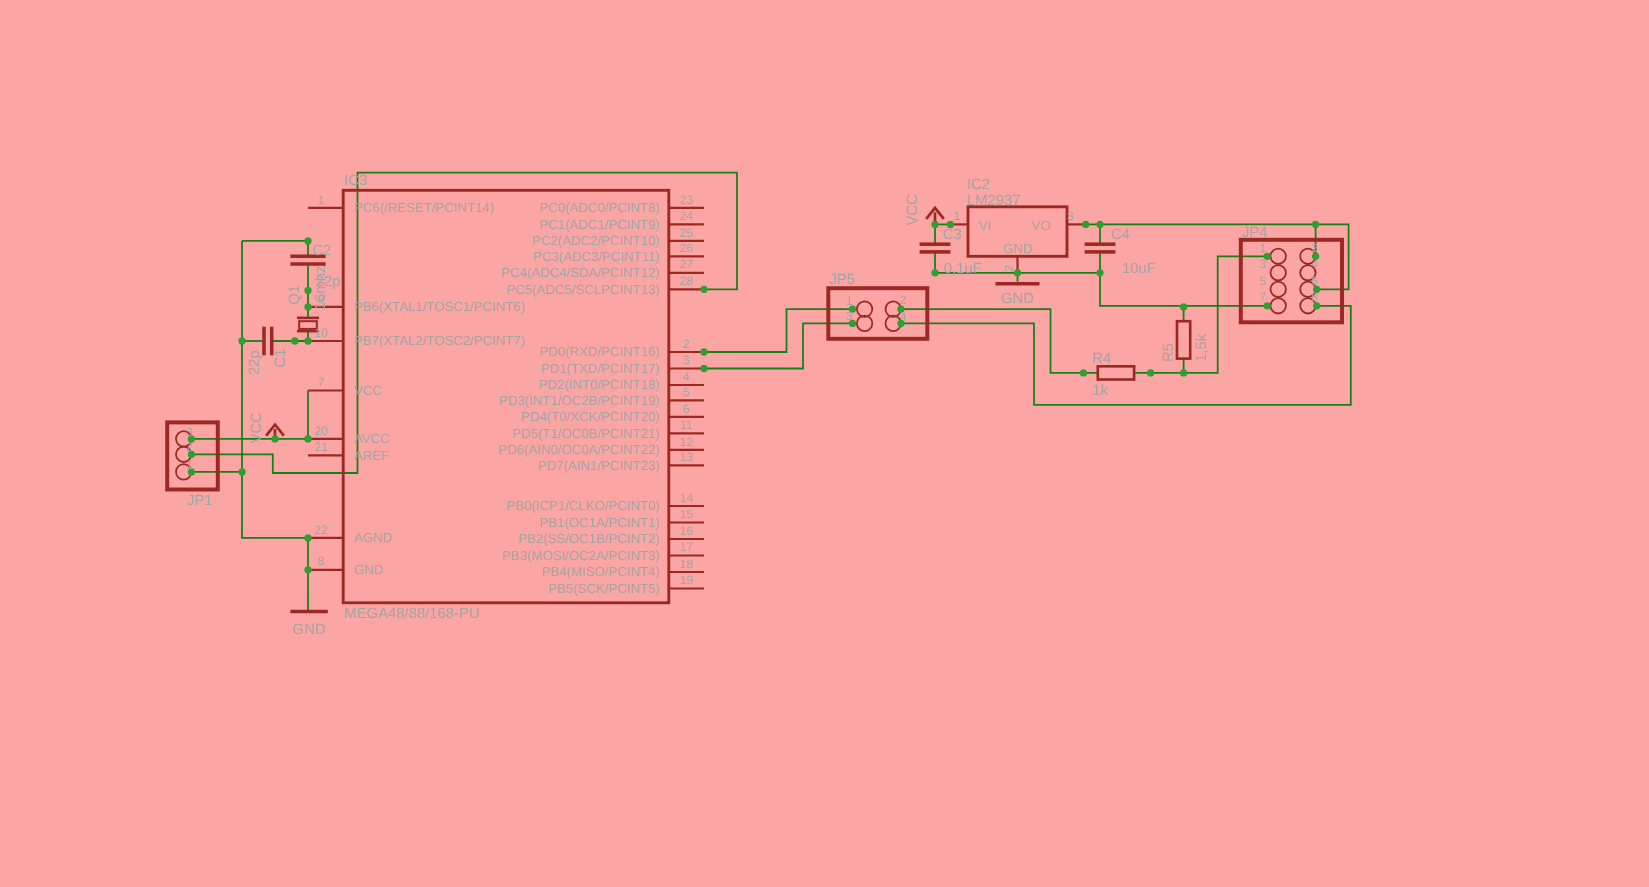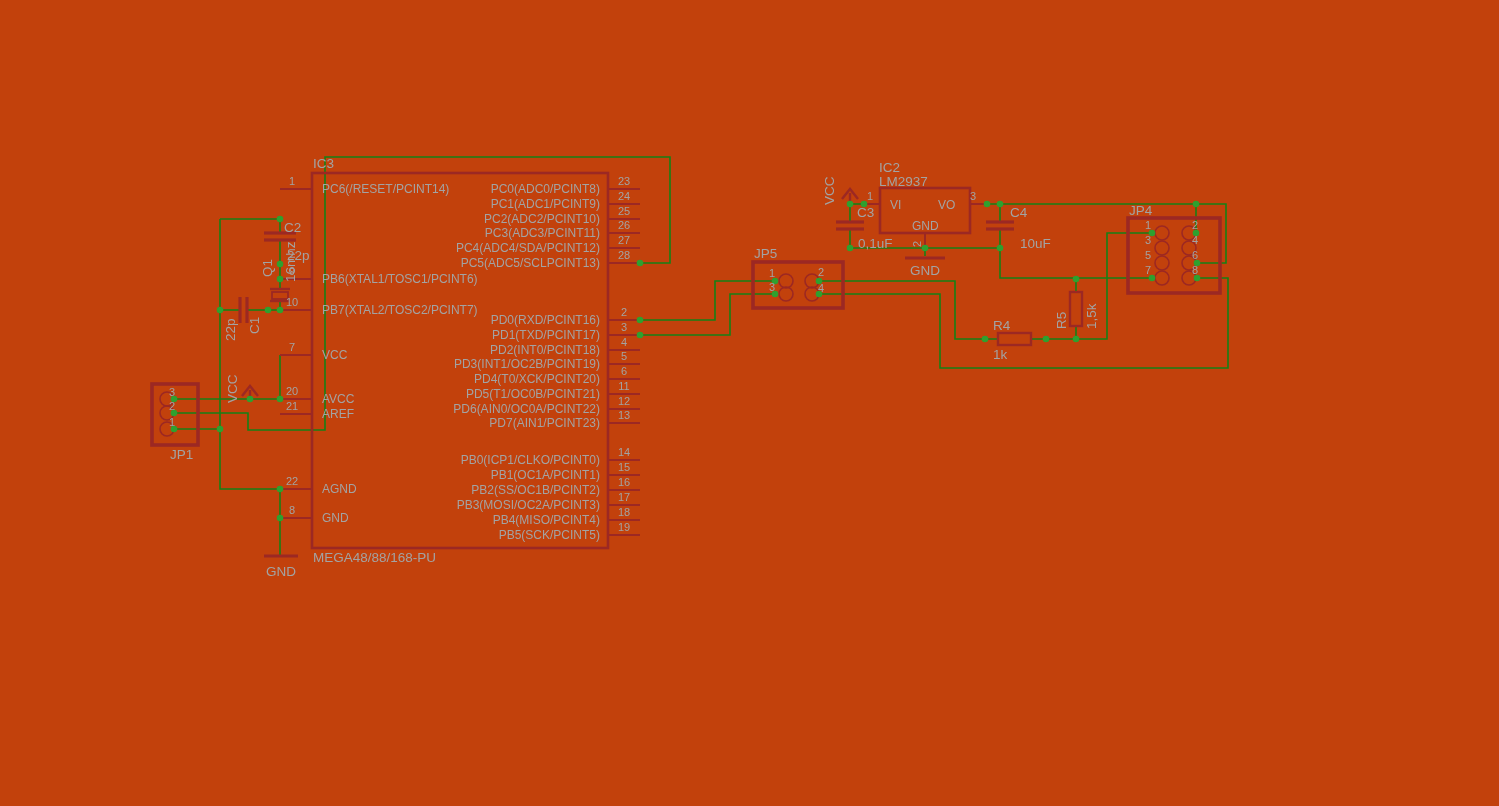--- a/index.html
+++ b/index.html
@@ -1,16 +1,16 @@
 <!DOCTYPE html>
 <html><head>
 <meta charset="utf-8">
 <style>
   html,body{margin:0;padding:0;background:#000;}
-  #canvas{position:relative;width:1499px;height:806px;background:#c2410c;overflow:hidden;
+  #canvas{position:relative;width:1499px;height:806px;background:#fca5a5;overflow:hidden;
           font-family:"Liberation Sans", sans-serif;}
   svg text{font-family:"Liberation Sans", sans-serif;}
 </style>
 </head>
 <body>
 
 <div id="canvas">
 <svg id="schem" width="1499" height="806" viewBox="0 0 1499 806">
 
   <g id="wires">

